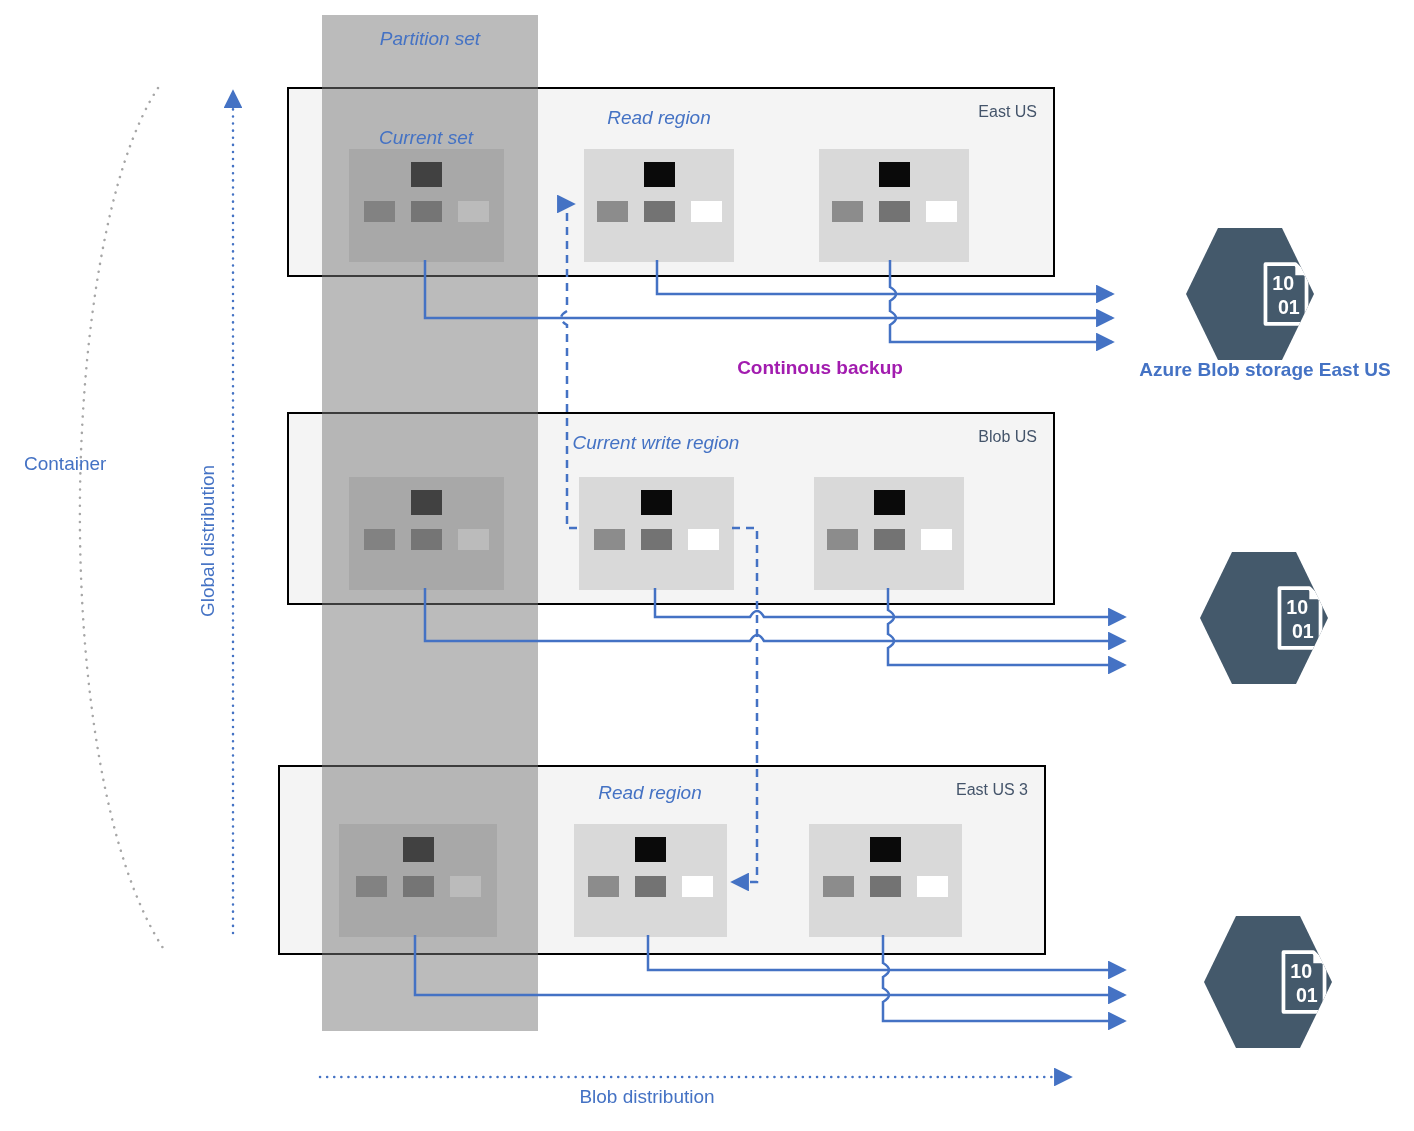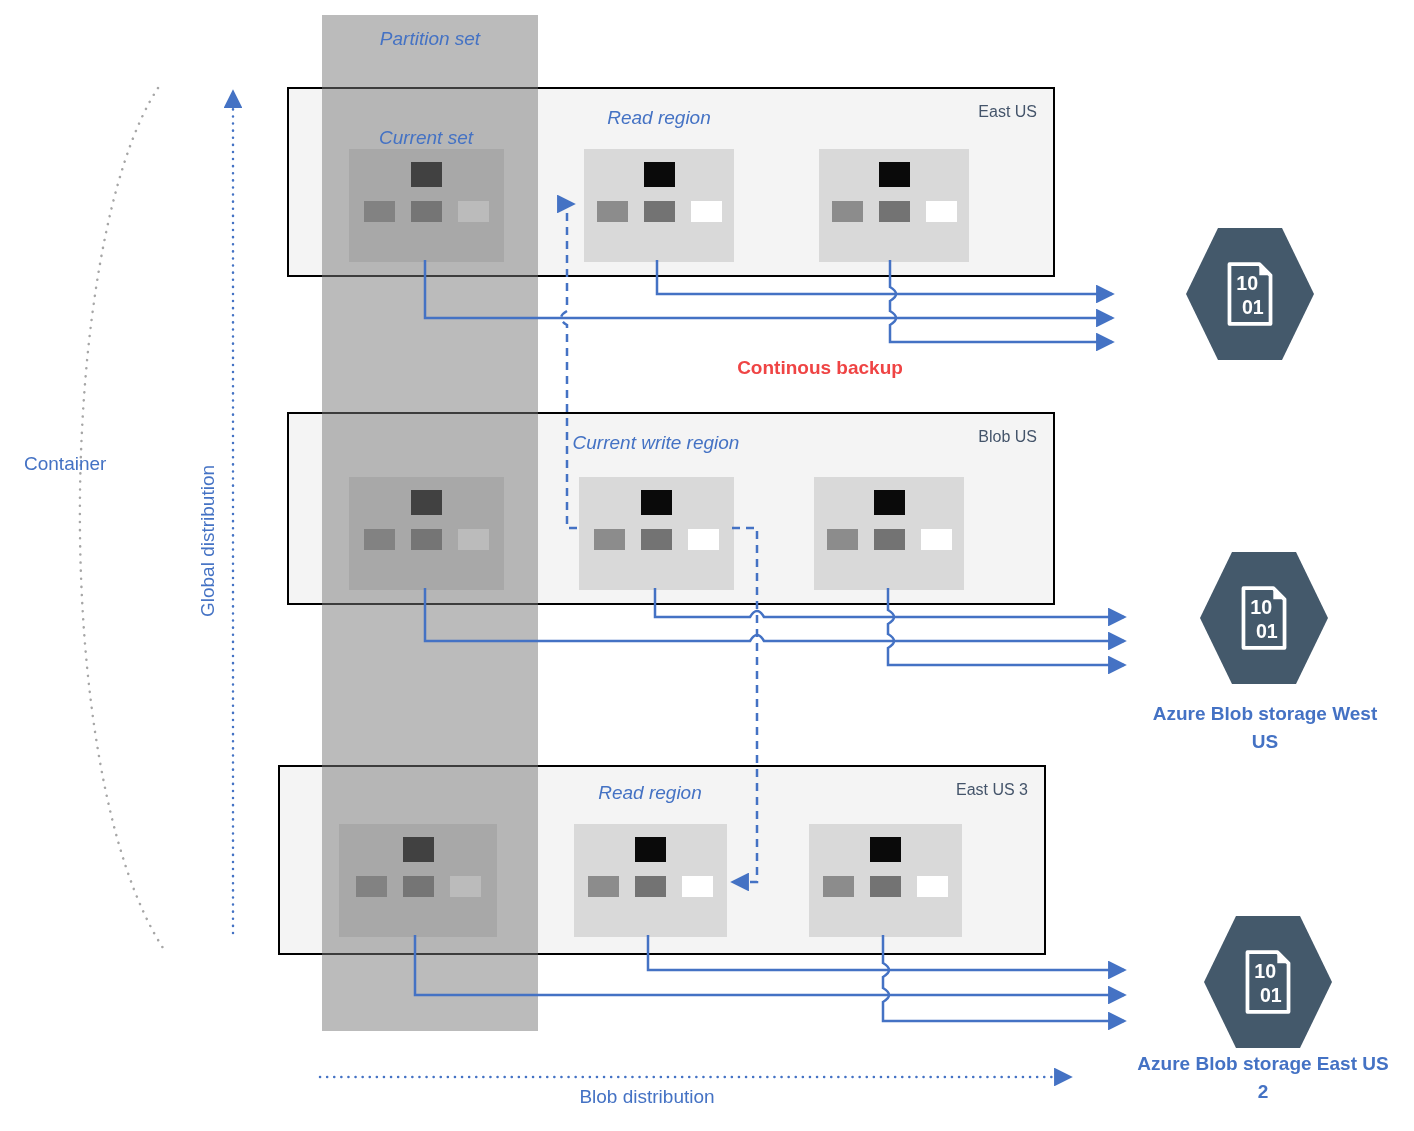--- a/index.html
+++ b/index.html
@@ -18,32 +18,32 @@
   .n3 { width:31px; height:21px; background:var(--node-white,#ffffff); }
 
   .band { position:absolute; left:322px; top:15px; width:216px; height:1016px;
           background:var(--band-gray,#787878); opacity:.5; z-index:3; }
 
   .lbl { position:absolute; z-index:6; font-size:19px; }
   .blue { color:var(--accent-blue,#4472C4); }
   .italic { font-style:italic;margin-top:8px; }
   .bold { font-weight:bold; }
   .center { text-align:center; }
-  .dark { color:#ef4444; }
+  .dark { color:#a21caf; }
 
   svg.overlay { position:absolute; left:0; top:0; z-index:4; pointer-events:none; }
   .solid  { fill:none; stroke:var(--accent-blue,#4472C4); stroke-width:2.5; }
   .dashed { fill:none; stroke:var(--accent-blue,#4472C4); stroke-width:2.5; stroke-dasharray:8 6; }
   .dotted { fill:none; stroke:var(--accent-blue,#4472C4); stroke-width:2.5; stroke-dasharray:0.1 7; stroke-linecap:round; }
   .arc    { fill:none; stroke:var(--arc-gray,#a6a6a6); stroke-width:2.5; stroke-dasharray:0.1 8; stroke-linecap:round; }
   #arrow path { fill:var(--accent-blue,#4472C4); }
 
   .hex { position:absolute; width:128px; height:132px; background:var(--hexagon,#44596B);
          clip-path:polygon(25% 0%,75% 0%,100% 50%,75% 100%,25% 100%,0% 50%);
-         display:flex; align-items:center; justify-content:center; z-index:2; }
+         display:flex; align-items:center; justify-content:flex-end; z-index:2; }
   .doc-outline { fill:none; stroke:#fff; stroke-width:4; stroke-linejoin:round; }
   .doc-fold { fill:#fff; }
   .doc-text { fill:#fff; font-weight:bold; font-size:21px; text-anchor:middle; font-family:"Liberation Sans",sans-serif; }
   .storage-label { position:absolute; z-index:6; font-size:19px; font-weight:bold;
                    color:var(--accent-blue,#4472C4); text-align:center; line-height:1.45; }
   .rot { transform:rotate(-90deg); }
 </style>
 </head>
 <body>
 
@@ -144,40 +144,39 @@
   <div class="lbl blue italic center" style="left:330px;top:20px;width:200px">Partition set</div>
 
   <div class="hex" style="left:1186px;top:228px">
     <svg width="56" height="68" viewBox="0 0 60 72">
       <path class="doc-outline" d="M8 4 h32 l12 12 v52 h-44 z"></path>
       <path class="doc-fold" d="M40 4 v12 h12 z"></path>
       <text class="doc-text" x="27" y="32">10</text>
       <text class="doc-text" x="33" y="57">01</text>
     </svg>
   </div>
+  <div class="storage-label" style="left:1139px;top:356px;width:252px">Azure Blob storage East US</div>
 
   <div class="hex" style="left:1200px;top:552px">
     <svg width="56" height="68" viewBox="0 0 60 72">
       <path class="doc-outline" d="M8 4 h32 l12 12 v52 h-44 z"></path>
       <path class="doc-fold" d="M40 4 v12 h12 z"></path>
       <text class="doc-text" x="27" y="32">10</text>
       <text class="doc-text" x="33" y="57">01</text>
     </svg>
   </div>
-  <div class="storage-label" style="left:1139px;top:700px;width:252px">Azure Blob storage West US</div>
 
   <div class="hex" style="left:1204px;top:916px">
     <svg width="56" height="68" viewBox="0 0 60 72">
       <path class="doc-outline" d="M8 4 h32 l12 12 v52 h-44 z"></path>
       <path class="doc-fold" d="M40 4 v12 h12 z"></path>
       <text class="doc-text" x="27" y="32">10</text>
       <text class="doc-text" x="33" y="57">01</text>
     </svg>
   </div>
-  <div class="storage-label" style="left:1137px;top:1050px;width:252px">Azure Blob storage East US 2</div>
 
   <div class="lbl blue" style="left:24px;top:453px">Container</div>
   <div class="lbl blue center rot" style="left:108px;top:530px;width:200px">Global distribution</div>
   <div class="lbl blue center" style="left:547px;top:1086px;width:200px">Blob distribution</div>
   <div class="lbl bold center dark" style="left:700px;top:357px;width:240px">Continous backup</div>
 
   <svg class="overlay" width="1414" height="1131" viewBox="0 0 1414 1131">
     <defs>
       <marker id="arrow" viewBox="0 0 10 10" refX="8.5" refY="5" markerWidth="7.5" markerHeight="7.5" orient="auto-start-reverse">
         <path d="M0 0 L10 5 L0 10 Z"></path>

